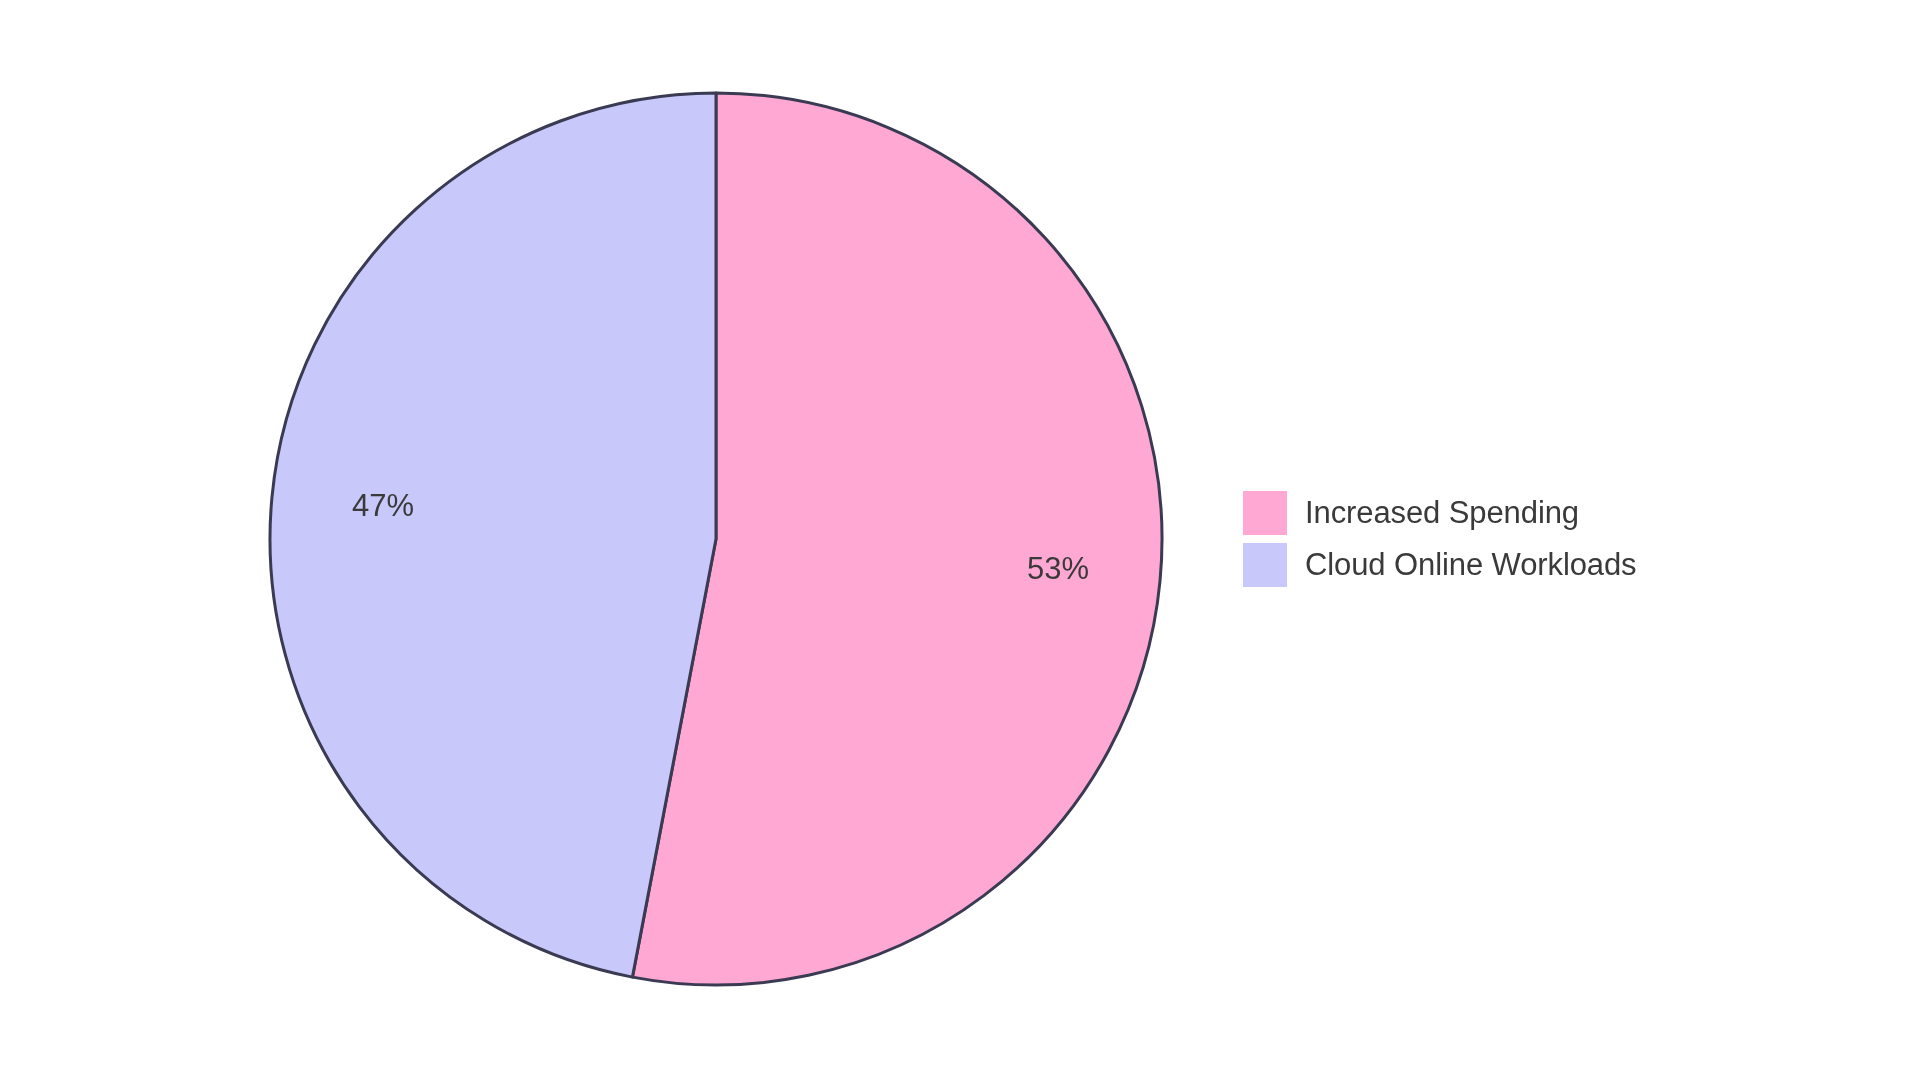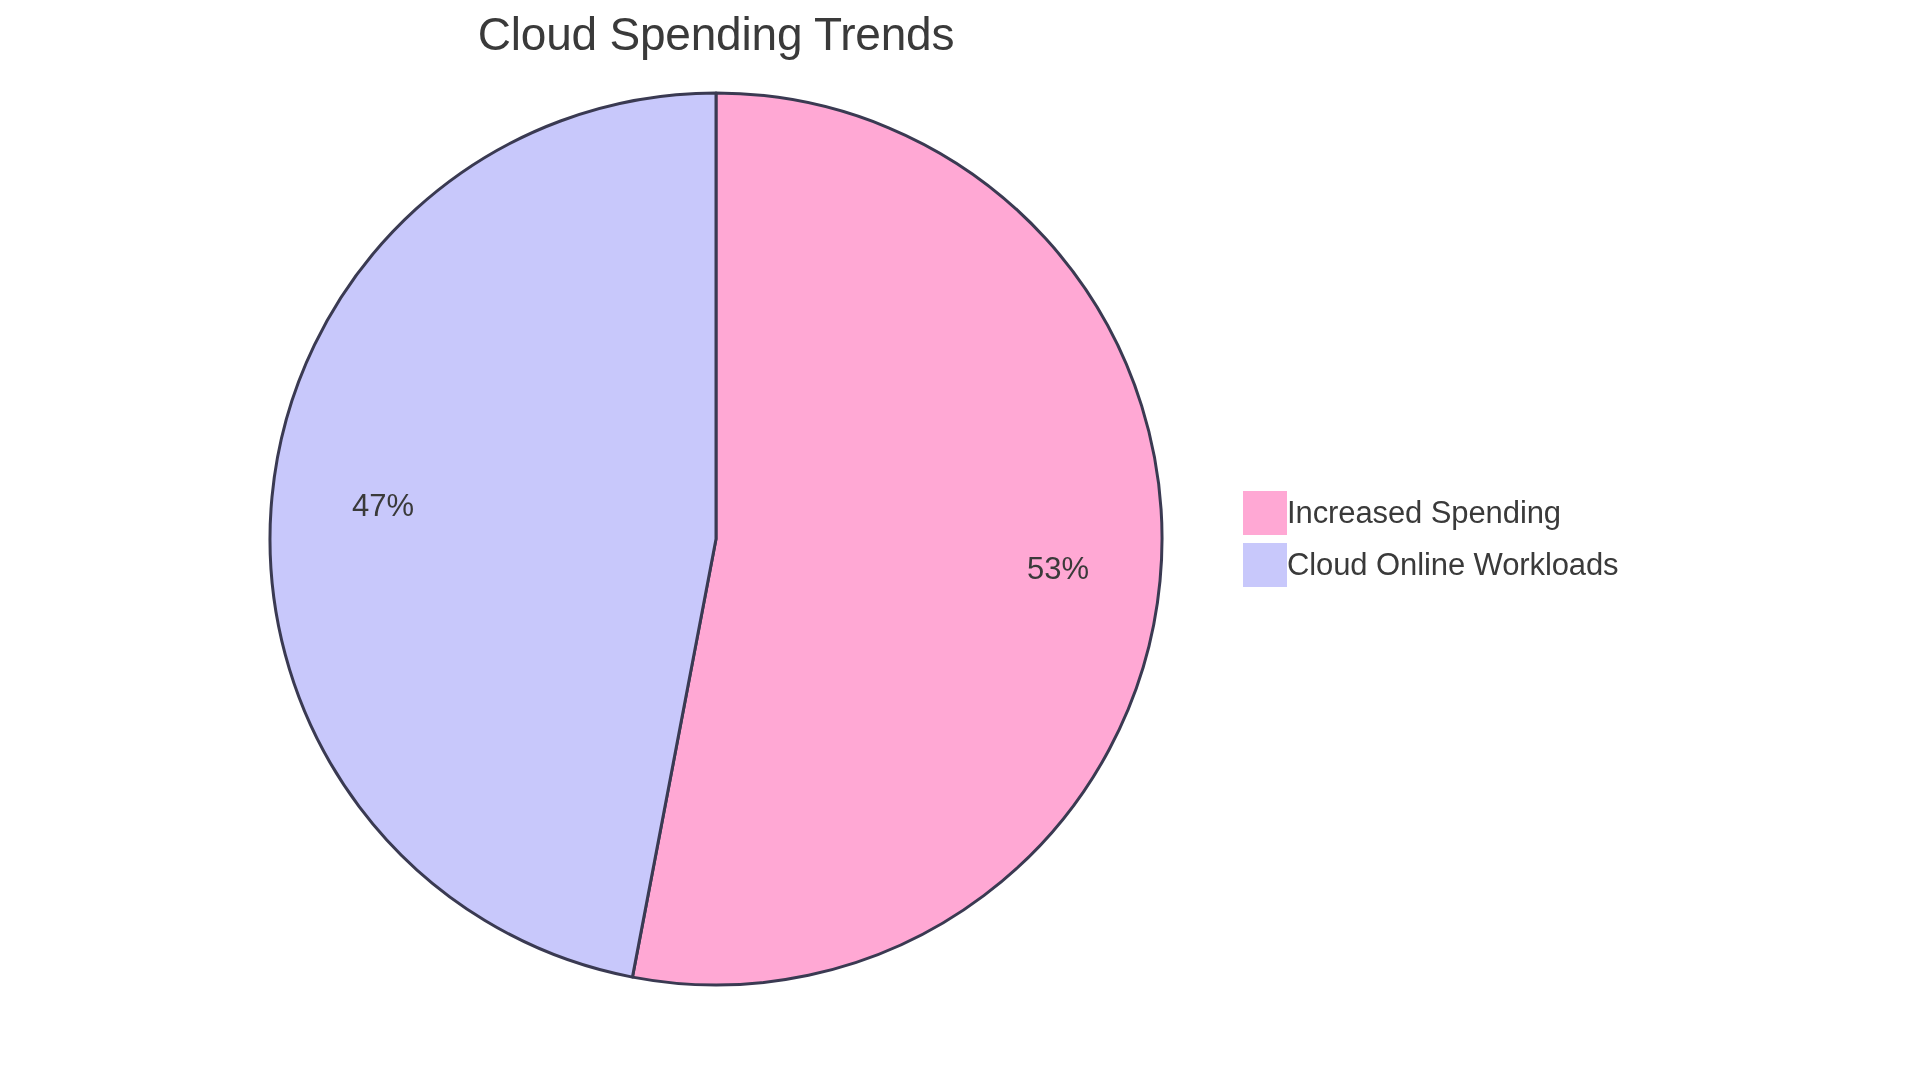--- a/index.html
+++ b/index.html
@@ -70,33 +70,33 @@
     align-items: center;
     height: 52px;
   }
   .legend-swatch {
     width: 44px;
     height: 44px;
     flex: 0 0 44px;
     border: 0;
   }
   .legend-label {
+    margin-left: 18px;
     font-size: 31px;
     font-weight: 400;
     color: #3a3a3a;
     white-space: nowrap;
     letter-spacing: -0.1px;
   }
 </style>
 </head>
 <body>
 
 <div id="figure">
 
-  <div id="chart-title">Cloud Spending Trends</div>
 
   <svg id="pie-svg" viewBox="0 0 1920 1083">
     <g id="slices-group">
         <path class="slice-path" d="M 716 539 L 716.00 93.00 A 446 446 0 1 1 632.43 977.10 Z" fill="#ffa8d4"></path>
         <path class="slice-path" d="M 716 539 L 632.43 977.10 A 446 446 0 0 1 716.00 93.00 Z" fill="#c8c8fb"></path>
       </g>
     <g id="slice-labels-group">
         <text class="slice-label" x="1058" y="568" fill="#3a3a3a">53%</text>
         <text class="slice-label" x="383" y="505" fill="#3a3a3a">47%</text>
       </g>

